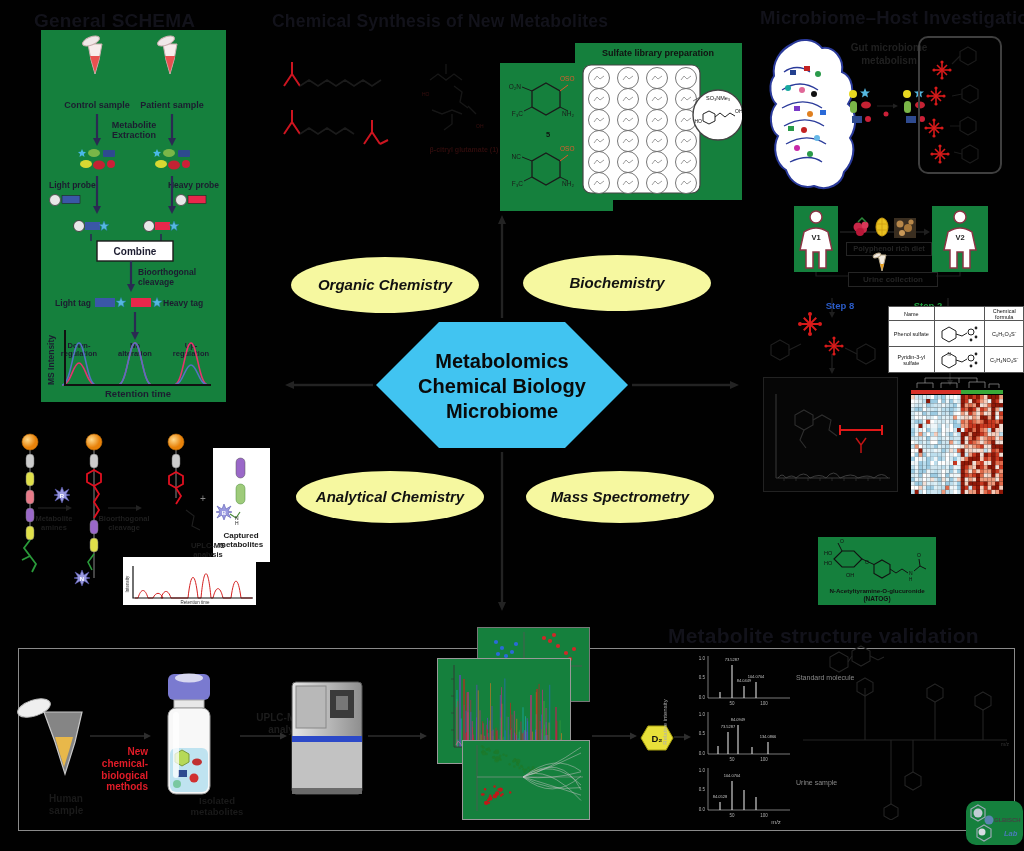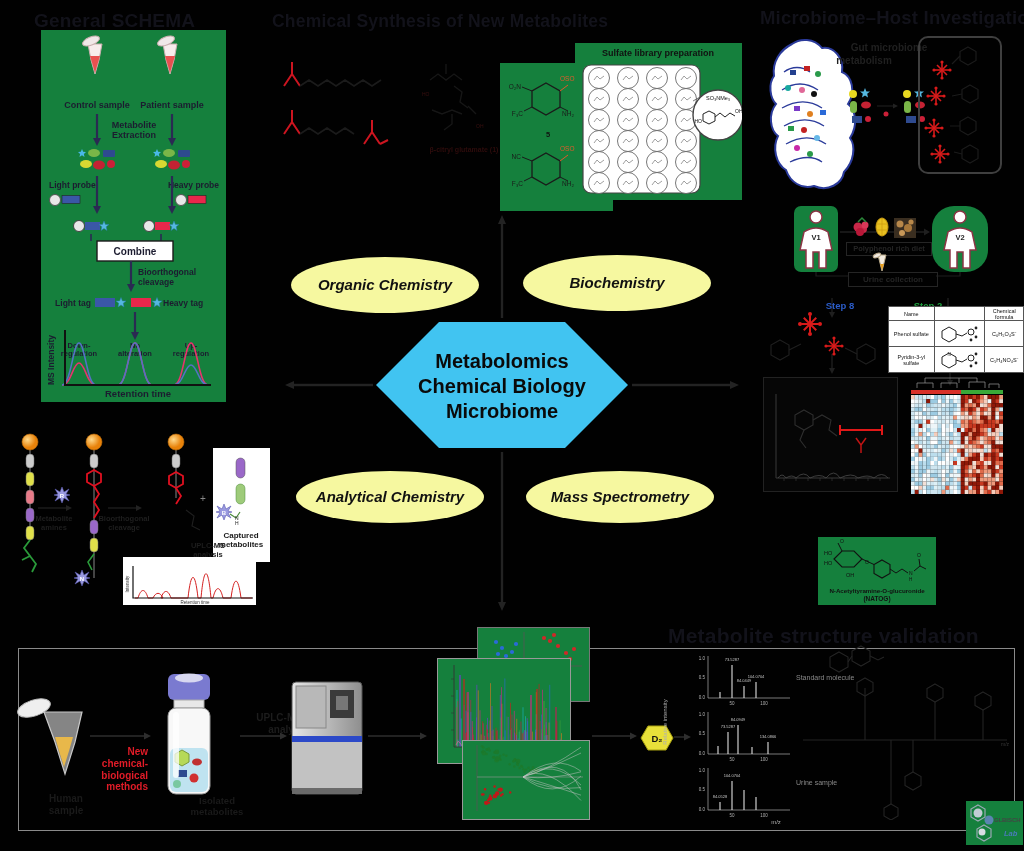--- a/index.html
+++ b/index.html
@@ -355,21 +355,21 @@
         <circle cx="48" cy="82" r="3" fill="#e08020"></circle>
       <rect x="58" y="78" width="6" height="5" fill="#2a6ad8"></rect>
         <rect x="26" y="94" width="6" height="5" fill="#2a9a4a"></rect>
       <circle cx="42" cy="98" r="3" fill="#c22222"></circle>
         <circle cx="55" cy="106" r="3" fill="#66b8e8"></circle>
       <circle cx="35" cy="116" r="3" fill="#c828a8"></circle>
         <circle cx="48" cy="122" r="3" fill="#2a9a4a"></circle>
     </g>
   </svg>
   <div class="abs dkt" style="left:846px;top:42px;width:86px;font-size:10px;color:#202020;">Gut microbiome</div>
-  <div class="abs dkt" style="left:821px;top:55px;width:86px;font-size:10px;color:#202020;">metabolism</div>
+  <div class="abs dkt" style="left:846px;top:55px;width:86px;font-size:10px;color:#202020;">metabolism</div>
 
   <svg class="abs" style="left:845px;top:84px;" width="82" height="46">
     <g>
       <circle cx="8" cy="10" r="4" fill="#e8d820"></circle>
         <polygon points="20,4 21.4,7.4 25,7.5 22.2,9.8 23,13.5 20,11.4 17,13.5 17.8,9.8 15,7.5 18.6,7.4" fill="#55b8e0"></polygon>
       <rect x="5" y="17" width="7" height="12" rx="3.5" fill="#7ab648"></rect>
         <ellipse cx="21" cy="21" rx="5" ry="3.5" fill="#c42233"></ellipse>
       <rect x="7" y="32" width="10" height="7" fill="#2e4a8f"></rect>
         <circle cx="23" cy="35" r="3" fill="#cc2038"></circle>
     </g>
@@ -425,28 +425,28 @@
         <line x1="188" y1="102" x2="188" y2="118"></line>
       <line x1="72" y1="158" x2="72" y2="174"></line>
         <line x1="190" y1="176" x2="190" y2="186"></line>
     </g>
     <polygon points="69,116 75,116 72,122" fill="#1f1f1f"></polygon>
     <polygon points="185,116 191,116 188,122" fill="#1f1f1f"></polygon>
     <polygon points="69,172 75,172 72,178" fill="#1f1f1f"></polygon>
     <polygon points="187,184 193,184 190,190" fill="#1f1f1f"></polygon>
   </svg>
 
-  <div class="abs white" style="left:794px;top:206px;width:44px;height:66px;border-radius:7px;">
+  <div class="abs white" style="left:794px;top:206px;width:44px;height:66px;">
   <svg width="44" height="66">
     <circle cx="22" cy="11" r="6" fill="#fff" stroke="#8a3545" stroke-width="1.5"></circle>
     <path d="M10,26 Q22,18 34,26 L38,44 L32,44 L32,62 L25,62 L25,46 L19,46 L19,62 L12,62 L12,44 L6,44 Z" fill="#fff" stroke="#8a3545" stroke-width="1.5"></path>
     <text x="22" y="34" font-size="7.5" fill="#222" text-anchor="middle" font-weight="bold">V1</text>
   </svg>
   </div>
-  <div class="abs white" style="left:932px;top:206px;width:56px;height:66px;border-radius:22px;">
+  <div class="abs white" style="left:932px;top:206px;width:56px;height:66px;">
   <svg width="56" height="66">
     <circle cx="28" cy="11" r="6" fill="#fff" stroke="#8a3545" stroke-width="1.5"></circle>
     <path d="M16,26 Q28,18 40,26 L44,44 L38,44 L38,62 L31,62 L31,46 L25,46 L25,62 L18,62 L18,44 L12,44 Z" fill="#fff" stroke="#8a3545" stroke-width="1.5"></path>
     <text x="28" y="34" font-size="7.5" fill="#222" text-anchor="middle" font-weight="bold">V2</text>
   </svg>
   </div>
 
   <svg class="abs" style="left:848px;top:212px;" width="70" height="30">
     <g>
       <circle cx="10" cy="15" r="4.5" fill="#c82848"></circle>
@@ -1620,21 +1620,21 @@
       <line x1="188" y1="104" x2="188" y2="74"></line>
         <polygon points="188,56 196,60.5 196,69.5 188,74 180,69.5 180,60.5"></polygon>
       <line x1="118" y1="104" x2="118" y2="136"></line>
         <polygon points="118,136 126,140.5 126,149.5 118,154 110,149.5 110,140.5"></polygon>
       <line x1="96" y1="104" x2="96" y2="168"></line>
         <polygon points="96,168 103,172 103,180 96,184 89,180 89,172"></polygon>
     </g>
     <text x="206" y="110" font-size="5" fill="#3a3a3a">m/z</text>
   </svg>
 
-  <div class="abs white" style="left:966px;top:801px;width:57px;height:44px;border-radius:0;">
+  <div class="abs white" style="left:966px;top:801px;width:57px;height:44px;border-radius:10px;">
   <svg width="57" height="44">
     <polygon points="12,4 19,8 19,16 12,20 5,16 5,8" fill="none" stroke="#9aa8b4" stroke-width="1.2"></polygon>
     <polygon points="18,24 25,28 25,36 18,40 11,36 11,28" fill="none" stroke="#9aa8b4" stroke-width="1.2"></polygon>
     <circle cx="12" cy="12" r="4.5" fill="#c2ccd4"></circle>
     <circle cx="23" cy="19" r="4.5" fill="#5b85b0"></circle>
     <circle cx="16" cy="31" r="3.5" fill="#d8dde2"></circle>
     <text x="28" y="21" font-size="6" font-weight="bold" fill="#444">GL</text>
     <text x="36" y="21" font-size="6" font-weight="bold" fill="#444">BISCH</text>
     <text x="38" y="35" font-size="7.5" font-weight="bold" font-style="italic" fill="#4a7ab8">Lab</text>
   </svg>

